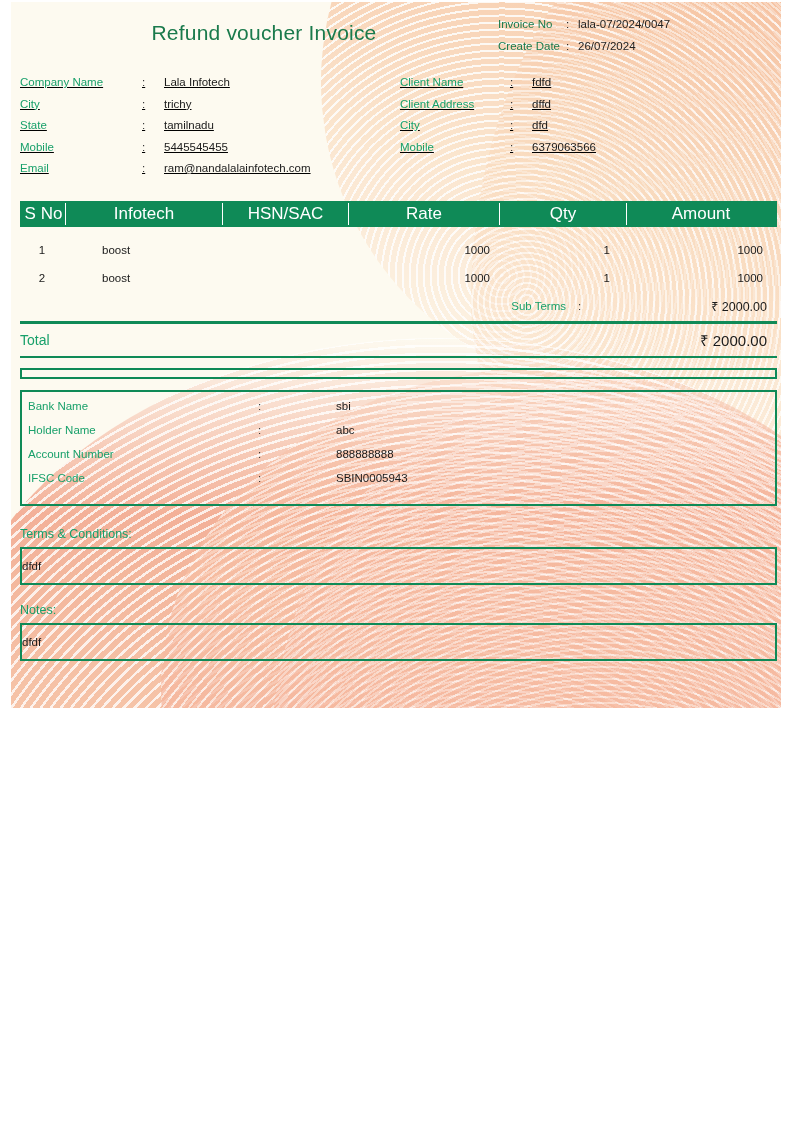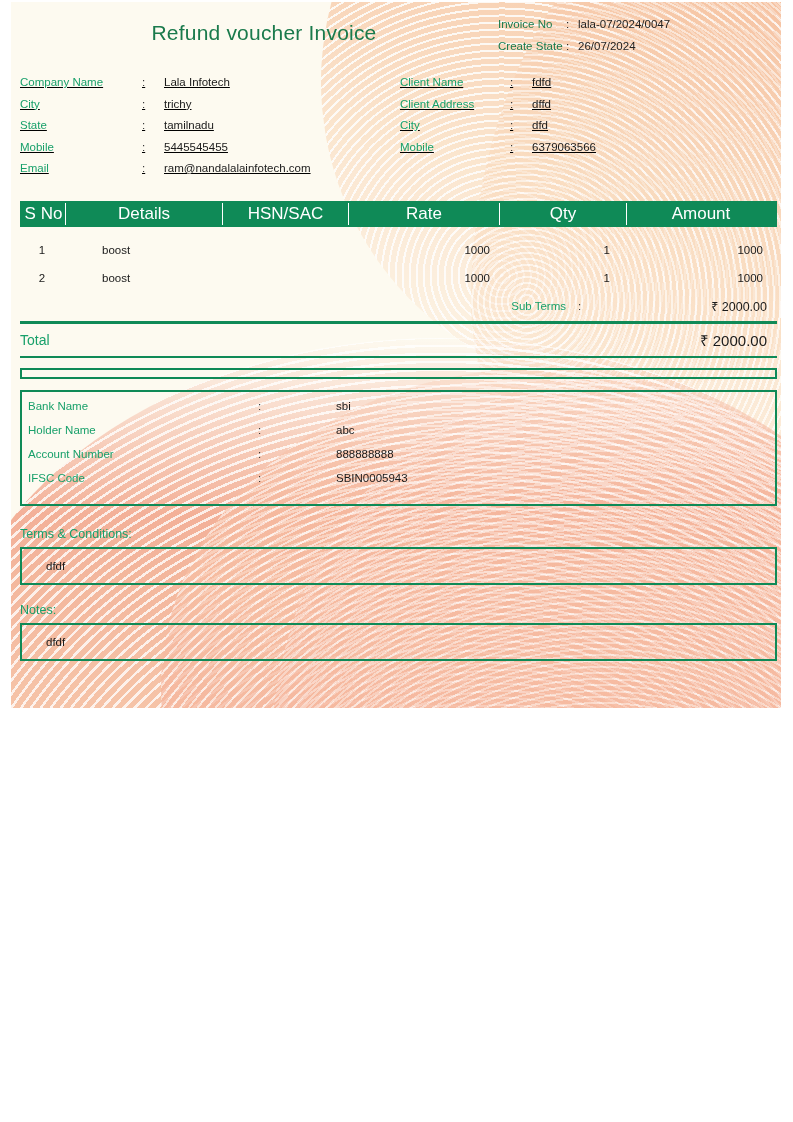--- a/index.html
+++ b/index.html
@@ -196,21 +196,21 @@
   .bank-colon { width: 78px; font-size: 11.5px; color: #333; }
   .bank-val { font-size: 11.5px; color: #1a1a1a; }
 
   
   .terms { position: absolute; left: 9px; top: 525px; width: 757px; }
   .notes { position: absolute; left: 9px; top: 601px; width: 757px; }
   .text-box {
     border: 2px solid #0f8a57;
     height: 38px;
     display: flex; align-items: center;
-    padding-left: 24px;
+    padding-left: 0;
     font-size: 11.5px; color: #1a1a1a;
     background: transparent;
   }
   .thanks {
     position: absolute; left: 0; top: 683px; width: 770px;
     text-align: center; font-size: 13px; color: #1a8a5c;
   }
 </style>
 </head>
 <body>
@@ -228,21 +228,21 @@
 
       <div class="title">Refund voucher Invoice</div>
 
       <div class="meta">
         <div class="meta-row">
           <span class="meta-label">Invoice No</span>
           <span class="meta-colon">:</span>
           <span class="meta-val">lala-07/2024/0047</span>
         </div>
         <div class="meta-row">
-          <span class="meta-label">Create State</span>
+          <span class="meta-label">Create Date</span>
           <span class="meta-colon">:</span>
           <span class="meta-val">26/07/2024</span>
         </div>
       </div>
 
       <div class="info">
         <div class="info-col left">
           <div class="info-row">
             <span class="info-label">Company Name</span>
             <span class="info-colon">:</span>
@@ -290,21 +290,21 @@
             <span class="info-label">Mobile</span>
             <span class="info-colon">:</span>
             <span class="info-val">6379063566</span>
           </div>
         </div>
       </div>
 
       <div class="table-wrap">
         <div class="thead">
           <div class="th c-sno">S No</div>
-          <div class="th c-prod">Details</div>
+          <div class="th c-prod">Infotech</div>
           <div class="th c-hsn">HSN/SAC</div>
           <div class="th c-rate">Rate</div>
           <div class="th c-qty">Qty</div>
           <div class="th c-amt">Amount</div>
         </div>
 
         <div class="trow" style="margin-top:9px;">
           <div class="td c-sno">1</div>
           <div class="td c-prod">boost</div>
           <div class="td c-hsn"></div>

